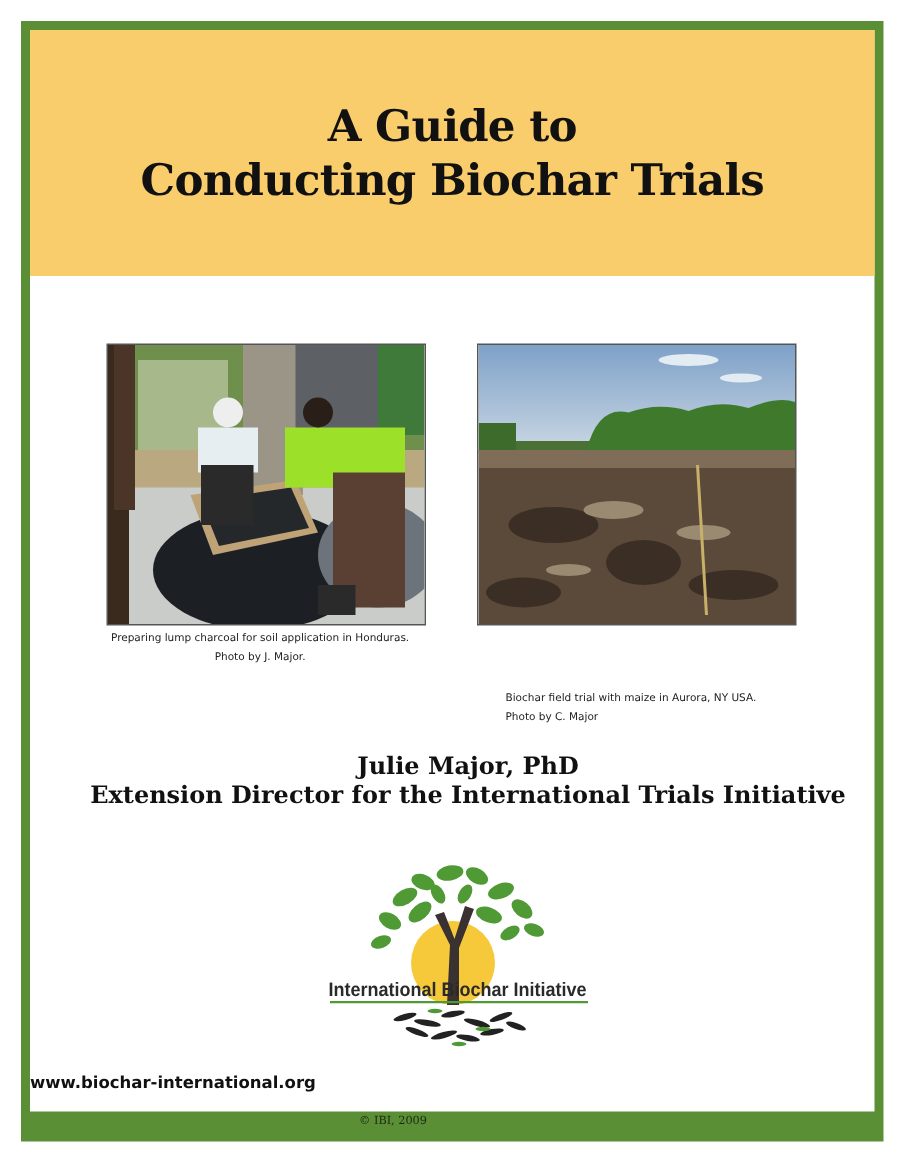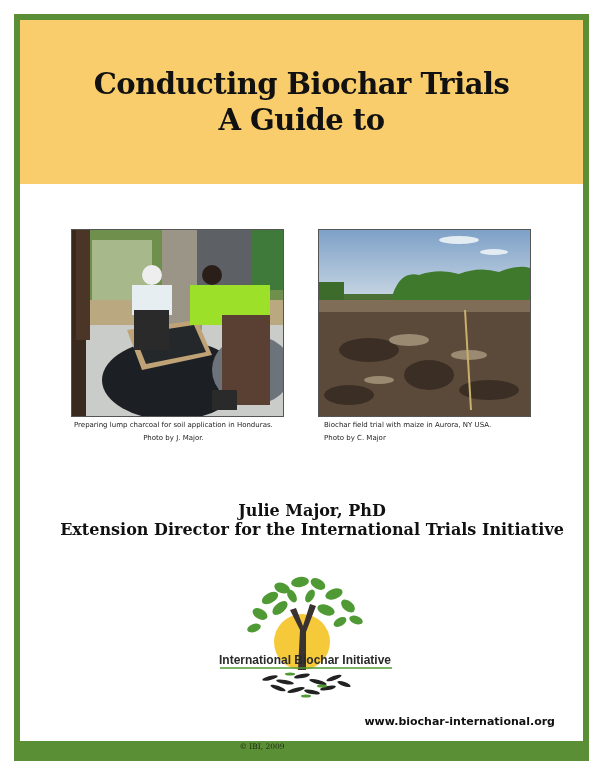--- a/index.html
+++ b/index.html
@@ -6,38 +6,38 @@
   body { width: 600px; height: 776px; position: relative; overflow: hidden; font-family: "DejaVu Sans", sans-serif; }
   .frame { position: absolute; left: 14px; top: 14px; width: 575px; height: 747px; background: #5b8f36; }
   .inner { position: absolute; left: 6px; top: 6px; width: 563px; height: 721px; background: #ffffff; }
   .banner { position: absolute; left: 0; top: 0; width: 563px; height: 164px; background: #f9cd6b; }
   .title { position: absolute; left: 0; top: 46px; width: 563px; text-align: center; font-family: "DejaVu Serif", serif; font-weight: bold; color: #111; font-size: 29px; line-height: 36px; letter-spacing: -0.5px; }
   .photo { position: absolute; top: 209px; width: 211px; height: 186px; overflow: hidden; border: 1px solid #555; }
   .photo.left { left: 51px; }
   .photo.right { left: 298px; }
   .cap { position: absolute; top: 399px; font-family: "DejaVu Sans", sans-serif; font-size: 7px; line-height: 13px; color: #222; white-space: nowrap; }
   .cap.left { left: 54px; text-align: center; }
-  .cap.right { left: 304px; }
+  .cap.right { left: 317px; margin-top: 40px; }
   .author { position: absolute; left: 0; width: 584px; text-align: center; font-family: "DejaVu Serif", serif; font-weight: bold; color: #111; font-size: 16px; }
   .author.name { top: 481px; }
   .author.role { top: 500px; }
   .logo { position: absolute; left: 190px; top: 550px; width: 190px; height: 130px; }
-  .url { position: absolute; left: 0; top: 695px; width: 535px; text-align: right; font-family: "DejaVu Sans", sans-serif; font-weight: bold; font-size: 11px; color: #111; }
+  .url { position: absolute; left: 0; top: 695px; width: 535px; text-align: left; font-family: "DejaVu Sans", sans-serif; font-weight: bold; font-size: 11px; color: #111; }
   .copyright { position: absolute; left: 0; top: 728px; width: 496px; text-align: center; font-family: "DejaVu Serif", serif; font-size: 7.5px; color: #1a2a10; }
 </style>
 </head>
 <body>
 
 <div class="frame">
   <div class="inner">
 
     <div class="banner">
       <div class="title">
+        <div>A Guide to</div>
         <div>Conducting Biochar Trials</div>
-        <div>A Guide to</div>
       </div>
     </div>
 
     <div class="photo left">
       <svg width="211" height="186" viewBox="0 0 211 186">
         <rect width="211" height="186" fill="#8a9a6a"></rect>
         <rect x="0" y="0" width="211" height="90" fill="#6f8f4c"></rect>
         <rect x="20" y="10" width="60" height="70" fill="#a7b98a"></rect>
         <rect x="0" y="70" width="211" height="30" fill="#b9a880"></rect>
         <rect x="0" y="95" width="211" height="91" fill="#c9ccc8"></rect>

